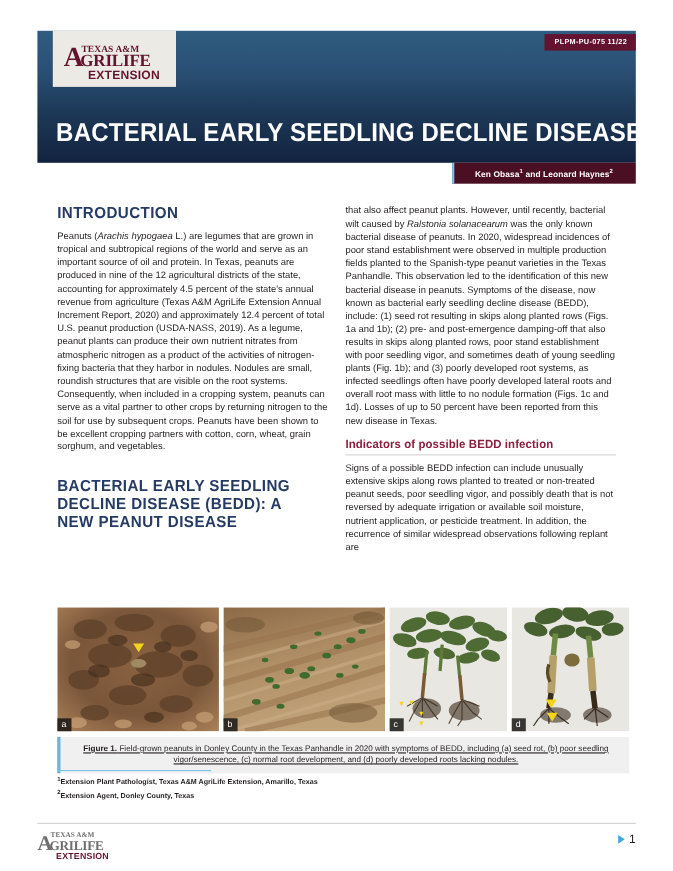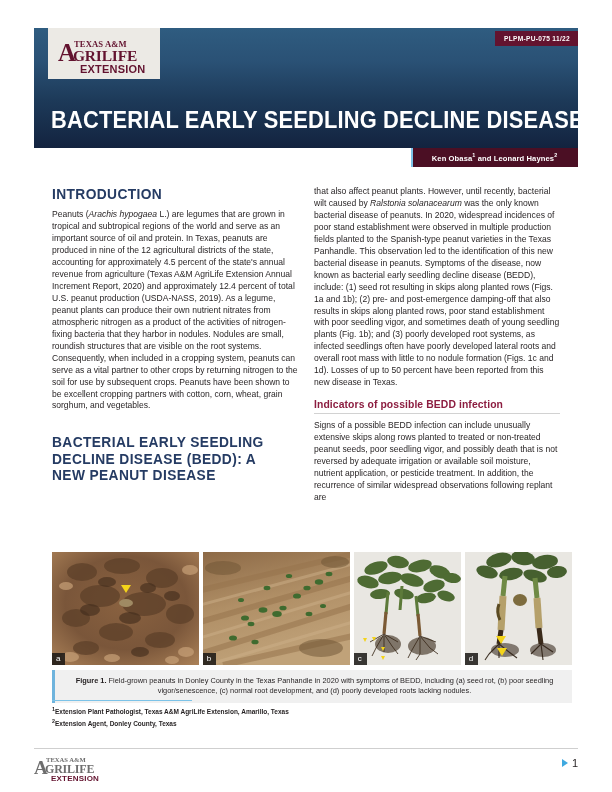--- a/index.html
+++ b/index.html
@@ -231,20 +231,21 @@
     background: #f0f0f0;
   }
   .caption-bar { width: 3px; background: #6fb4dd; flex: 0 0 3px; }
   .caption {
     flex: 1;
     padding: 6px 10px 6px 12px;
     font-size: 7.4px;
     line-height: 10.3px;
     text-align: center;
     color: #231f20;
+    text-decoration: underline;
   }
   .caption b { font-weight: bold; }
 
   
   .footnote-wrap {
     position: absolute;
     left: 52px;
     top: 700px;
     width: 400px;
   }

